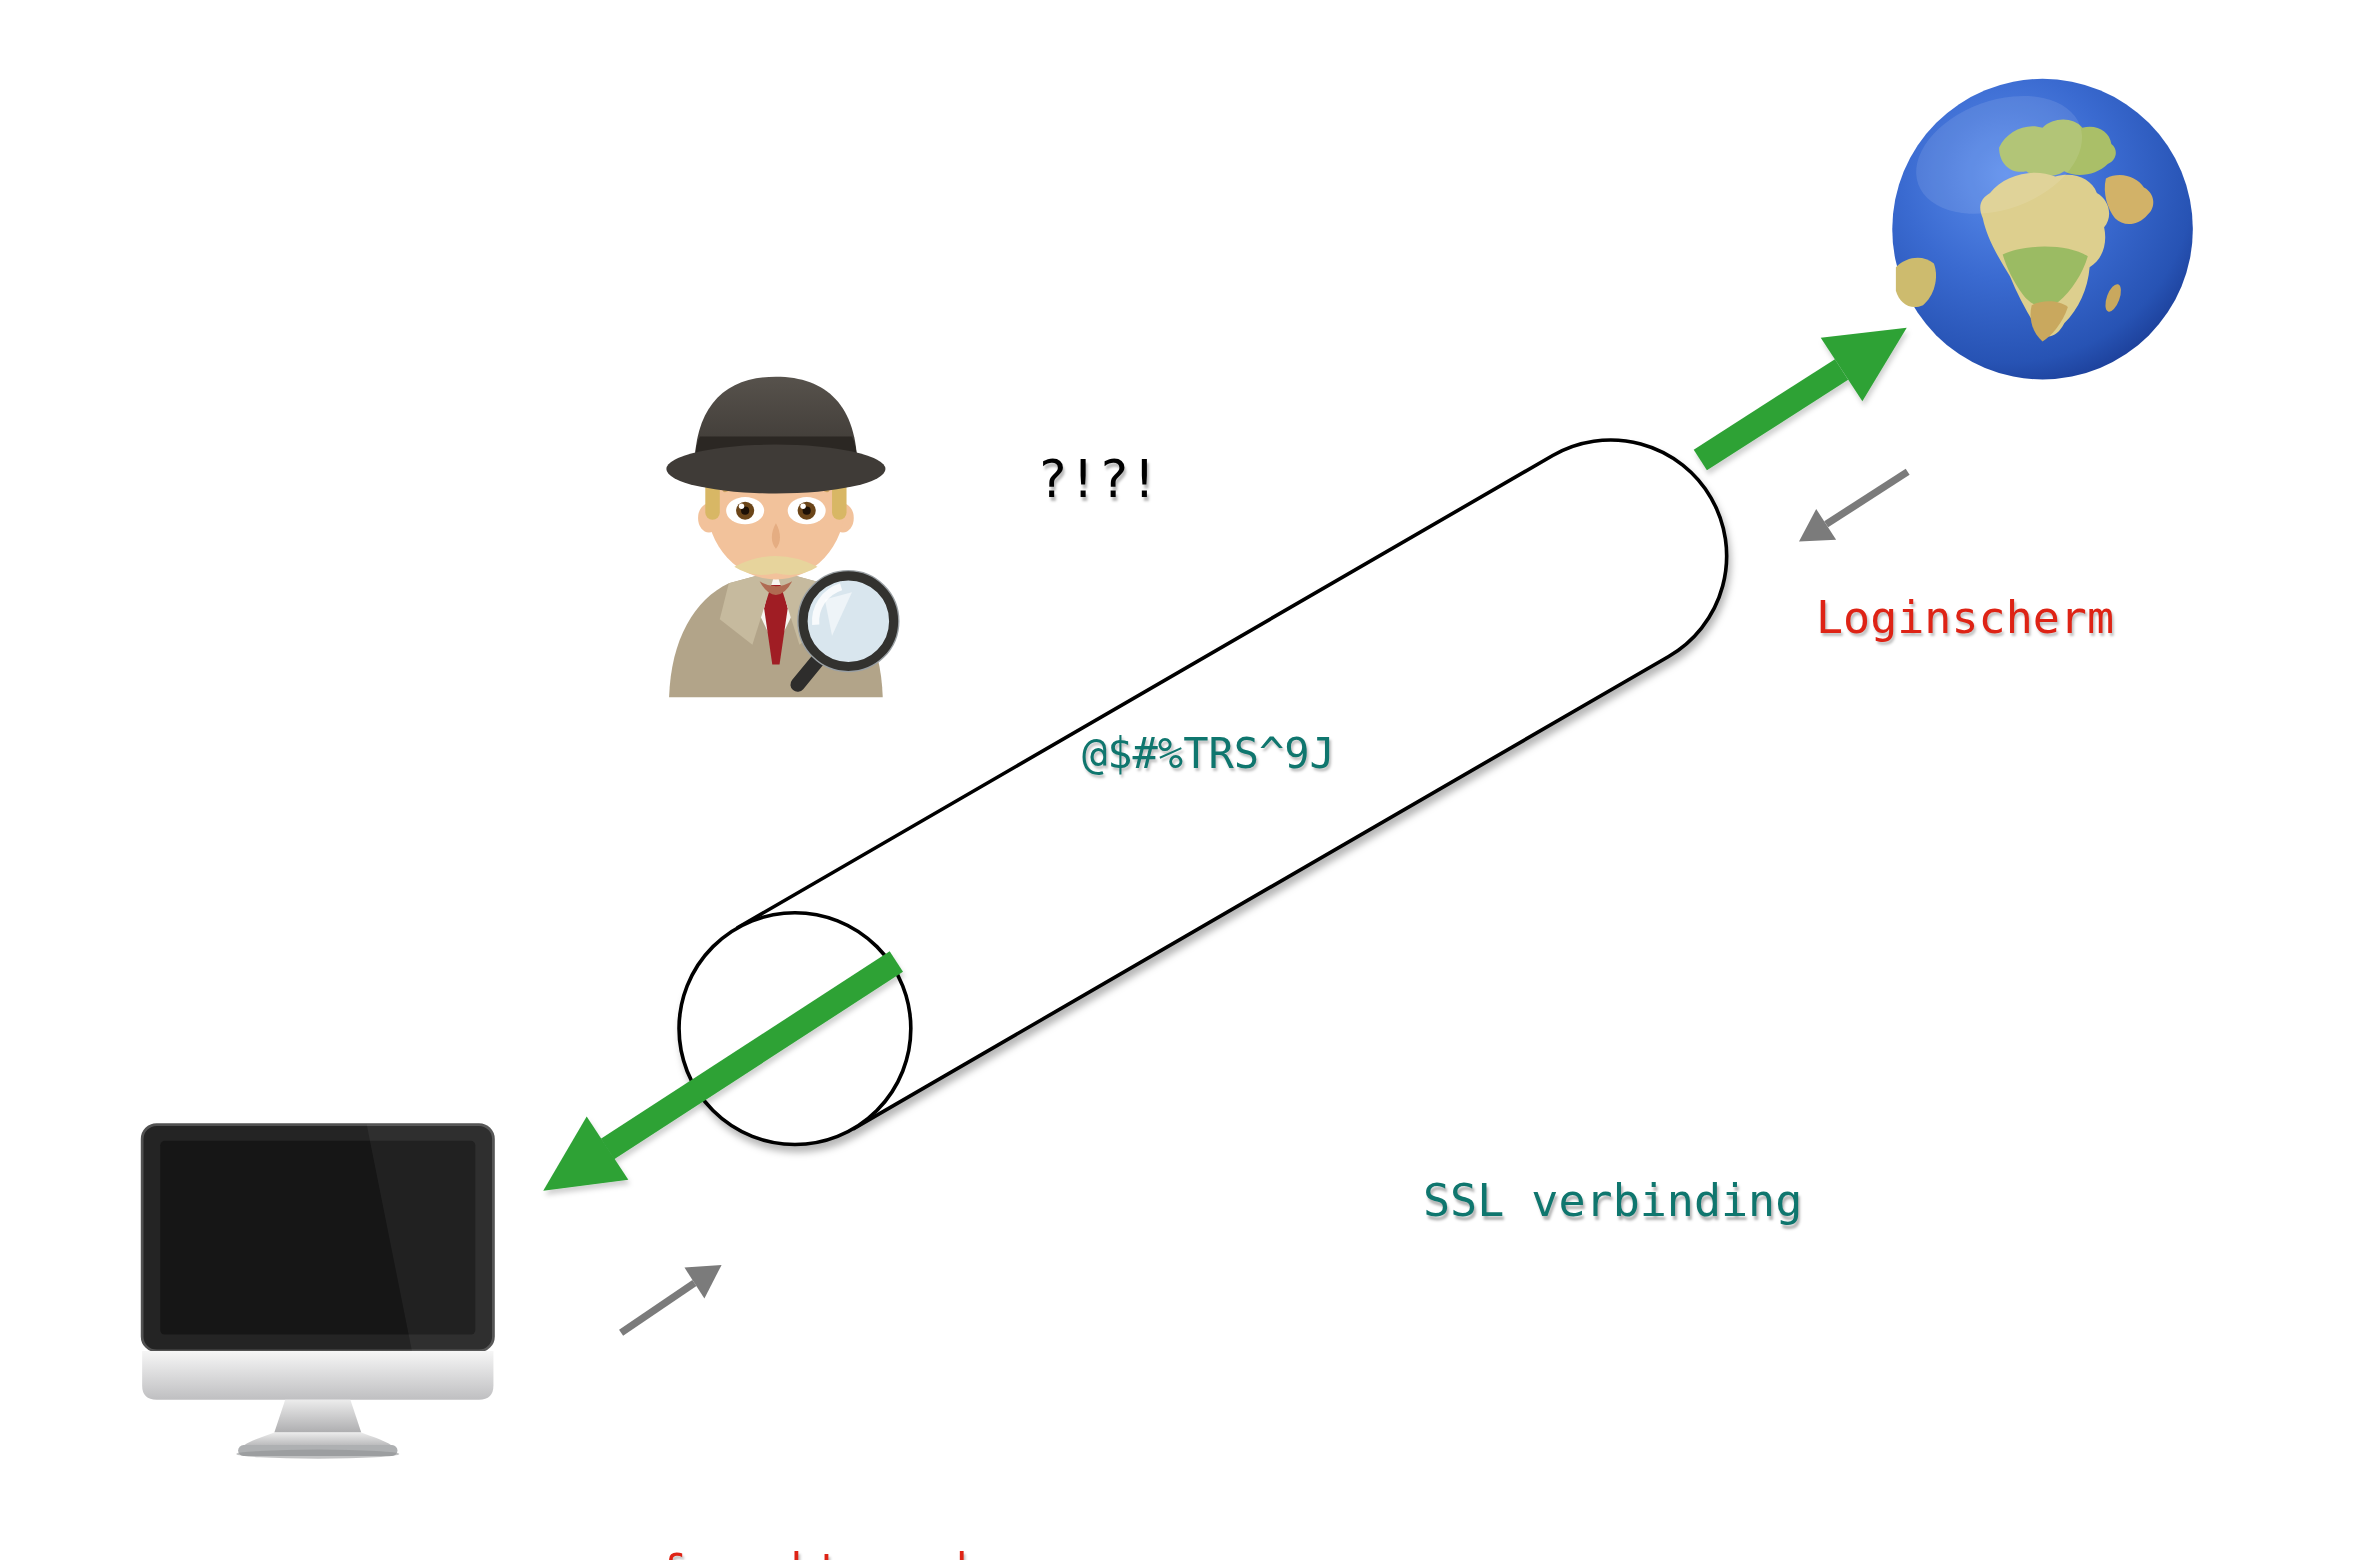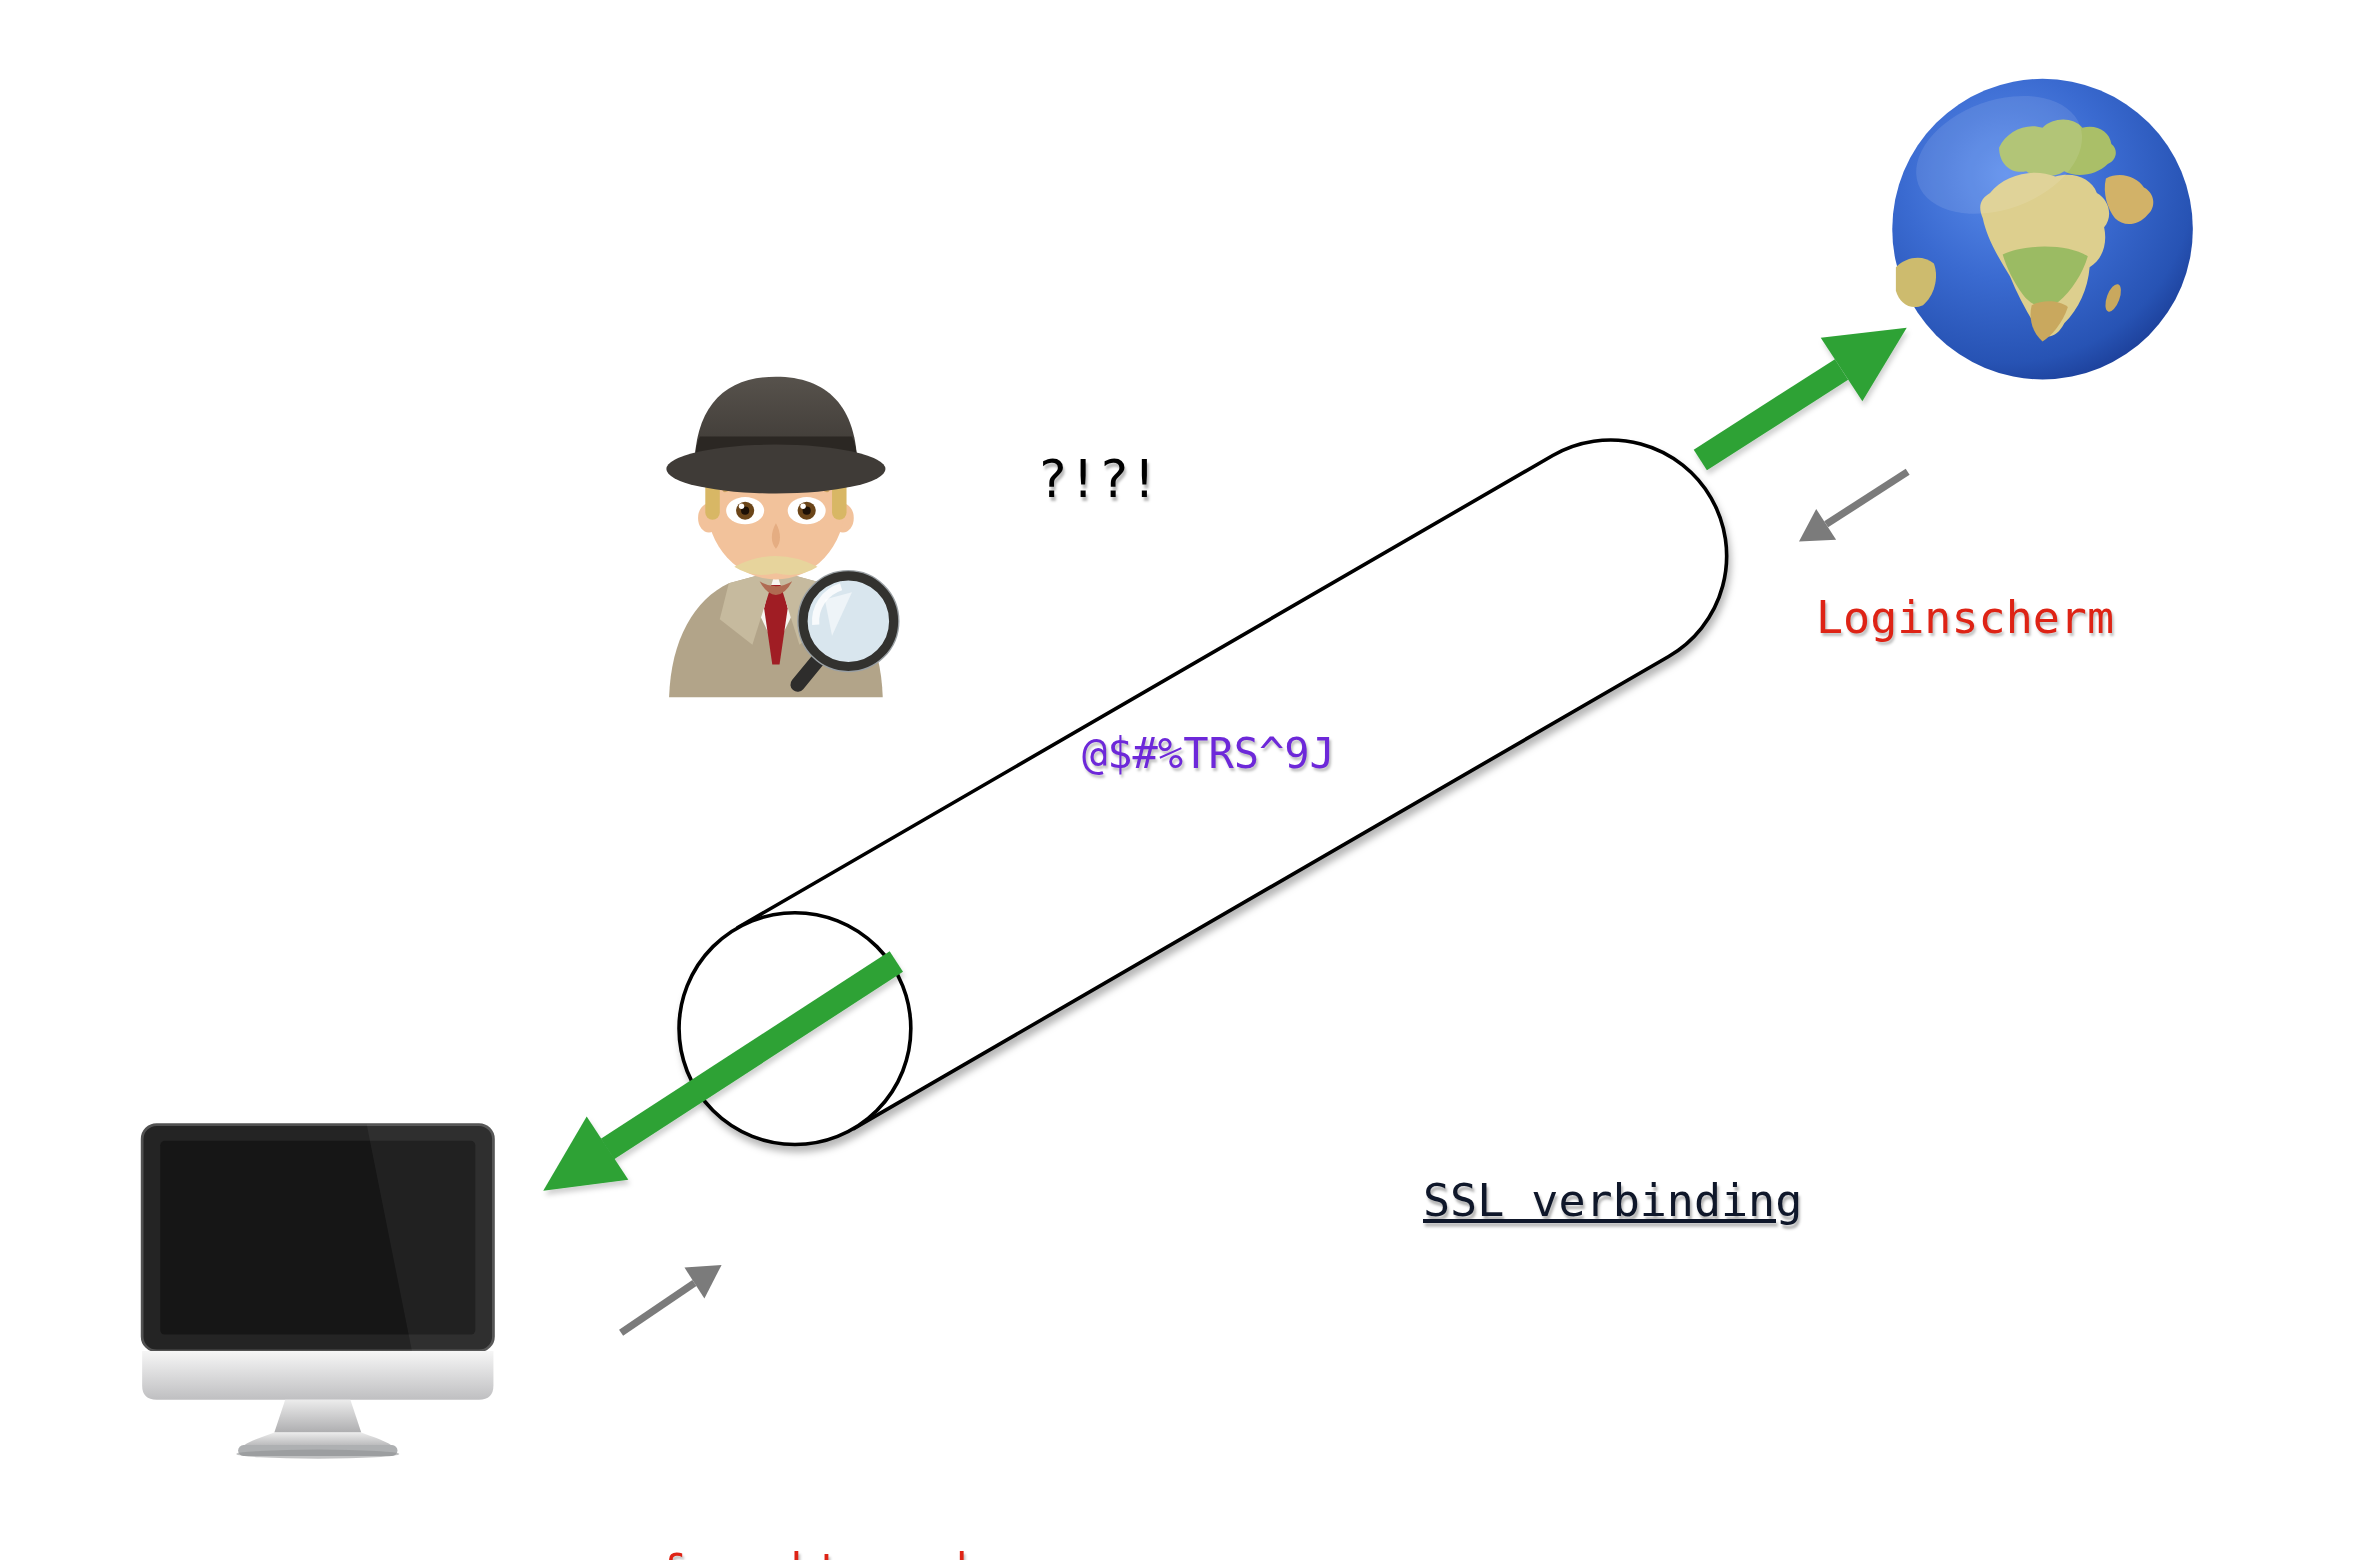--- a/index.html
+++ b/index.html
@@ -6,23 +6,23 @@
   #canvas {
     position:relative;
     width:2354px; height:1561px;
     background:#ffffff;
     overflow:hidden;
     font-family:"DejaVu Sans Mono","Liberation Mono",monospace;
   }
   #scene { position:absolute; left:0; top:0; }
   .lbl { position:absolute; white-space:pre; line-height:1.15; }
   #lbl-confusion   { left:1037px; top:451px;  font-size:51px; color:#000000; text-shadow:1.8px 3.6px 2.7px rgba(0,0,0,.28); }
-  #lbl-ciphertext  { left:1082px; top:730px;  font-size:42px; color:#6d28d9; text-shadow:1.8px 2.7px 2.7px rgba(0,0,0,.25);text-align:center; }
+  #lbl-ciphertext  { left:1082px; top:730px;  font-size:42px; color:#0f766e; text-shadow:1.8px 2.7px 2.7px rgba(0,0,0,.25);text-align:center; }
   #lbl-login       { left:1816px; top:592px;  font-size:45px; color:#de2315; text-shadow:1.8px 2.7px 2.7px rgba(0,0,0,.25); }
-  #lbl-ssl         { left:1423px; top:1175px; font-size:45px; color:#0f172a; text-shadow:1.8px 3.6px 2.7px rgba(0,0,0,.3);text-decoration:underline;  }
+  #lbl-ssl         { left:1423px; top:1175px; font-size:45px; color:#0f766e; text-shadow:1.8px 3.6px 2.7px rgba(0,0,0,.3);  }
   #lbl-credentials { left:563px;  top:1372px; font-size:42px; color:#de2315; line-height:1.35; text-shadow:1.8px 2.7px 2.7px rgba(0,0,0,.25); }
 </style>
 </head>
 <body>
 
 <div id="canvas">
 
   <svg id="scene" width="2354" height="1561" viewBox="0 0 2600 1724">
     <defs>
       <filter id="ds" x="-30%" y="-30%" width="160%" height="160%">

